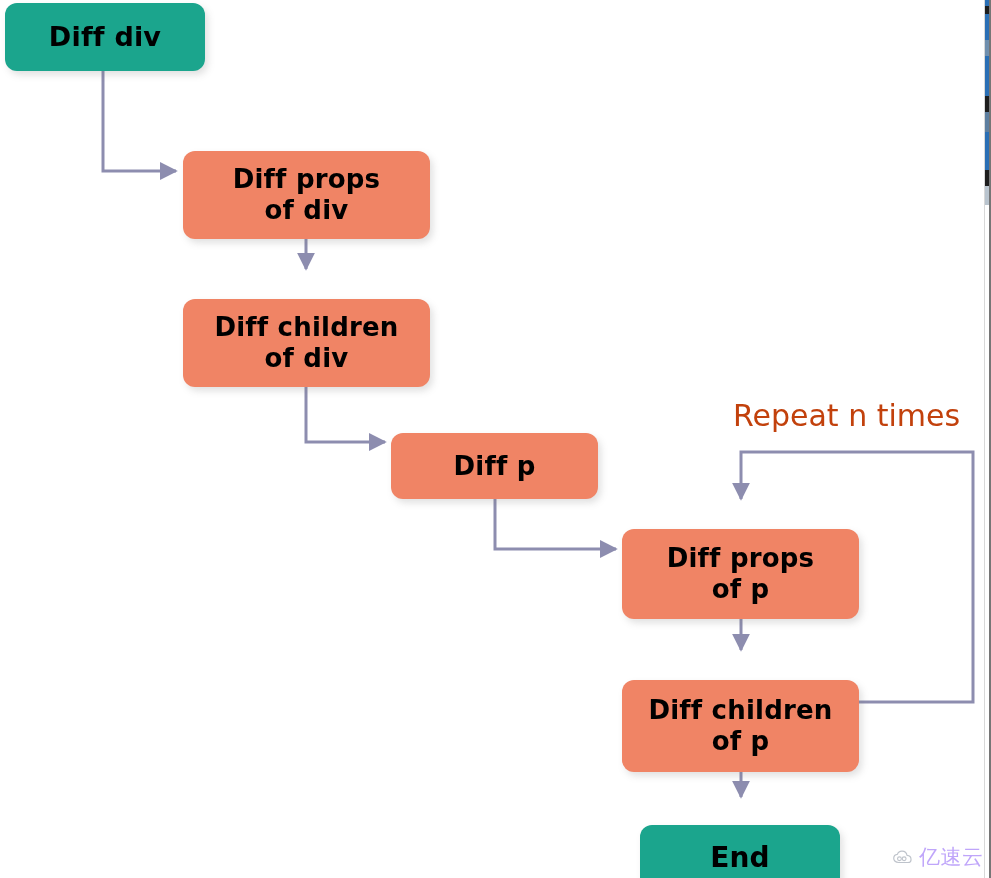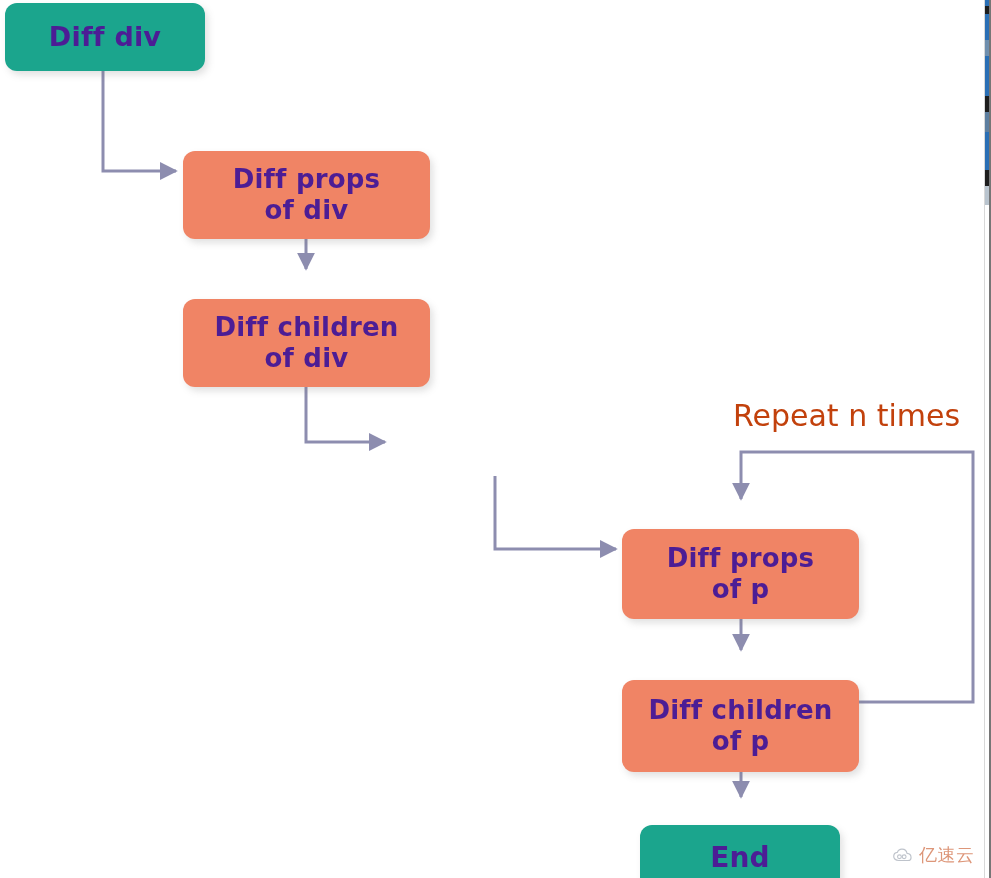--- a/index.html
+++ b/index.html
@@ -30,21 +30,21 @@
   }
   
   .node {
     position: absolute;
     box-sizing: border-box;
     border-radius: 12px;
     display: flex;
     align-items: center;
     justify-content: center;
     text-align: center;
-    color: #4c1d95;
+    color: #000000;
     font-weight: bold;
     letter-spacing: 0.2px;
     line-height: 1.18;
     box-shadow: 3px 4px 7px rgba(120,120,120,0.22);
     white-space: pre-line;
     user-select: none;
   }
   .node-teal   { background: #1ba58d; }
   .node-orange { background: #f08465; margin-top: 24px; }
 
@@ -73,22 +73,22 @@
     position: absolute;
     left: 893px;
     top: 843px;
     display: flex;
     align-items: center;
     gap: 4px;
     opacity: 0.55;
     user-select: none;
   }
   .watermark .wm-text {
-    font-size: 18px;
-    color: #c2410c;
+    font-size: 21px;
+    color: #8b5cf6;
     letter-spacing: 0.5px;
   }
   .watermark .wm-icon { line-height: 0; }
 
   
   .edge-strip {
     position: absolute;
     top: 0;
     left: 984px;
     width: 7px;
@@ -160,20 +160,21 @@
   </svg>
 
   <div class="node node-teal n-diff-div">Diff div</div>
 
   <div class="node node-orange n-diff-props-div">Diff props
 of div</div>
 
   <div class="node node-orange n-diff-child-div">Diff children
 of div</div>
 
+  <div class="node node-orange n-diff-p">Diff p</div>
 
   <div class="node node-orange n-diff-props-p">Diff props
 of p</div>
 
   <div class="node node-orange n-diff-child-p">Diff children
 of p</div>
 
   <div class="node node-teal n-end">End</div>
 
   <div class="loop-label">Repeat n times</div>

